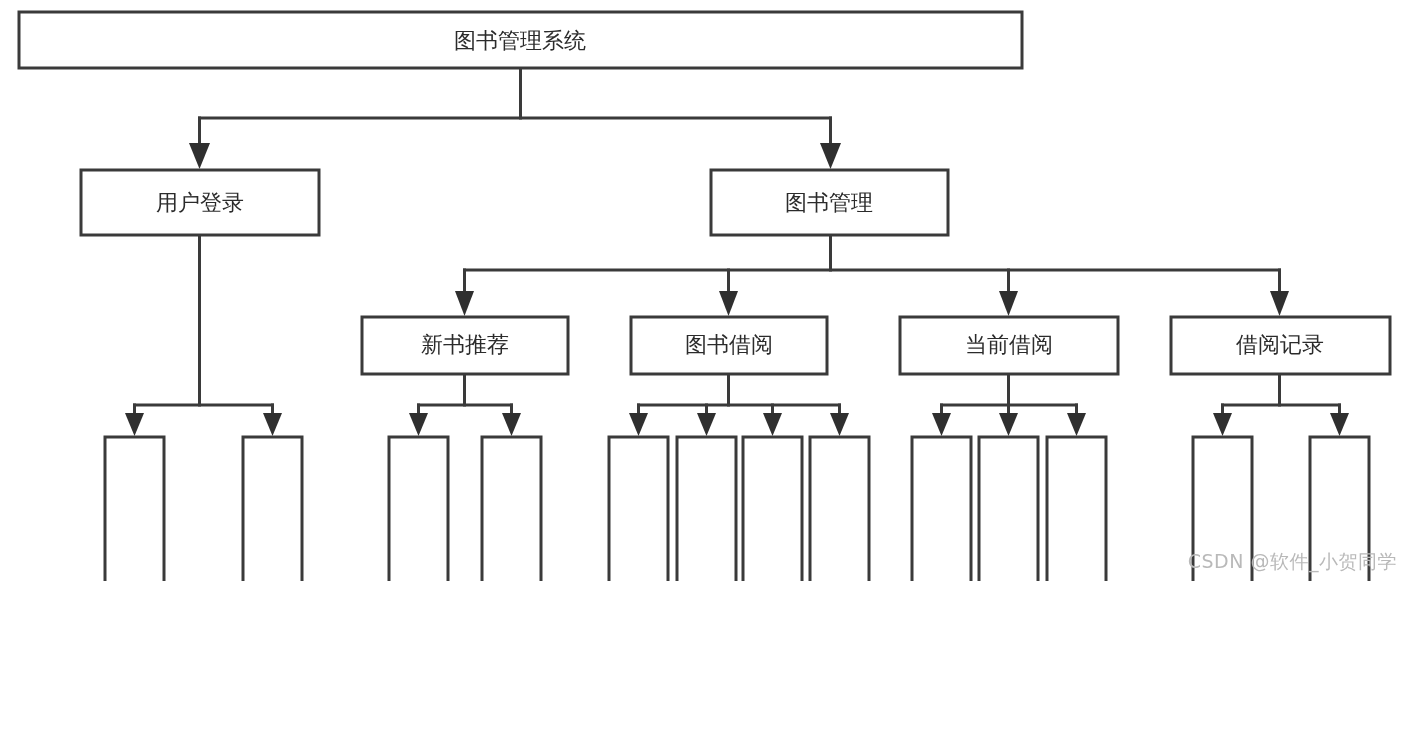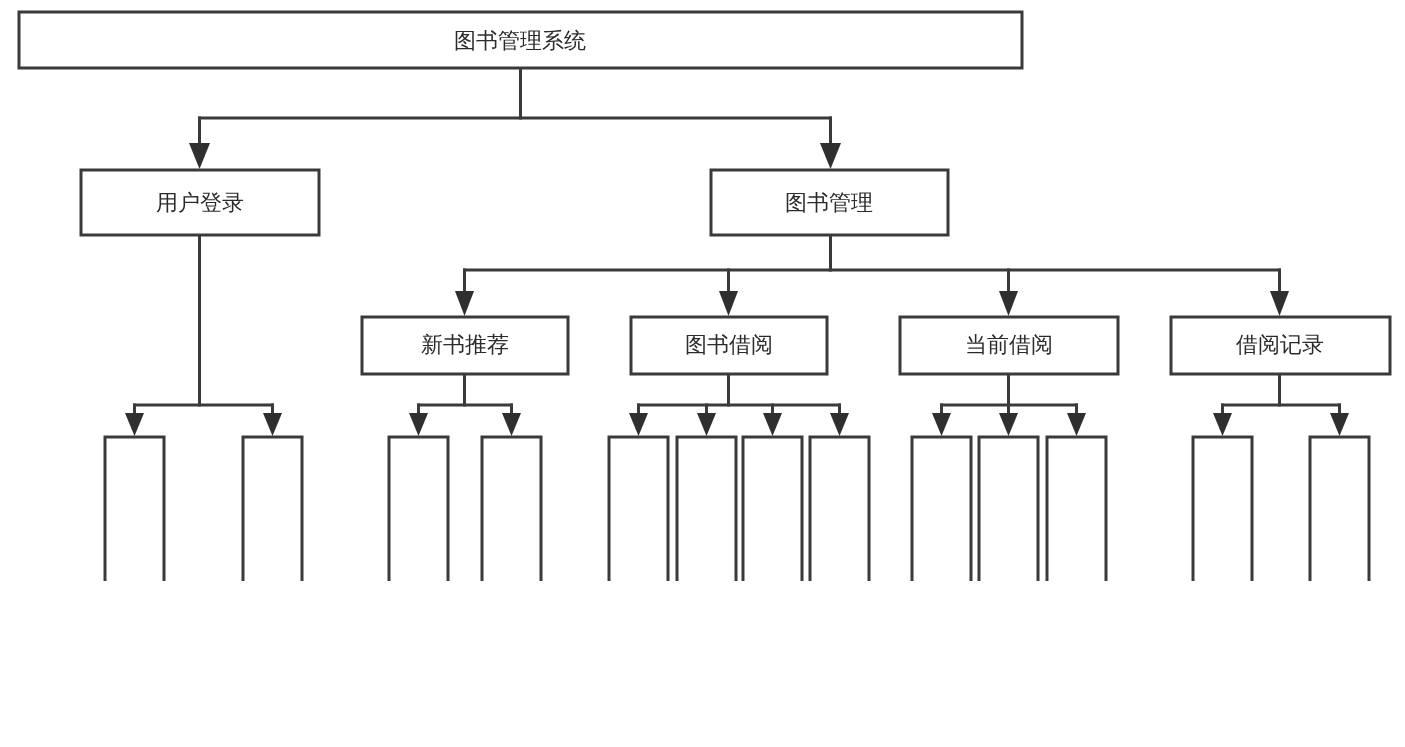--- a/index.html
+++ b/index.html
@@ -239,13 +239,14 @@
   <div class="leaf-label-v" style="left:743px; top:437px; width:59px; height:297px; padding-top:6px;">编辑图书（管理员）</div>
   <div class="leaf-label-v" style="left:810px; top:437px; width:59px; height:297px; padding-top:60px;">借阅图书</div>
 
   <div class="leaf-label-v" style="left:912px; top:437px; width:59px; height:297px; padding-top:60px;">查询图书</div>
   <div class="leaf-label-v" style="left:979px; top:437px; width:59px; height:297px; padding-top:60px;">归还图书</div>
   <div class="leaf-label-v" style="left:1047px; top:437px; width:59px; height:297px; padding-top:6px;">确认归还（管理员）</div>
 
   <div class="leaf-label-v" style="left:1193px; top:437px; width:59px; height:297px; padding-top:24px;">新增借阅记录</div>
   <div class="leaf-label-v" style="left:1310px; top:437px; width:59px; height:297px; padding-top:24px;">查询借阅记录</div>
 
+  <div class="watermark">CSDN @软件_小贺同学</div>
 </div>
 
 </body></html>

